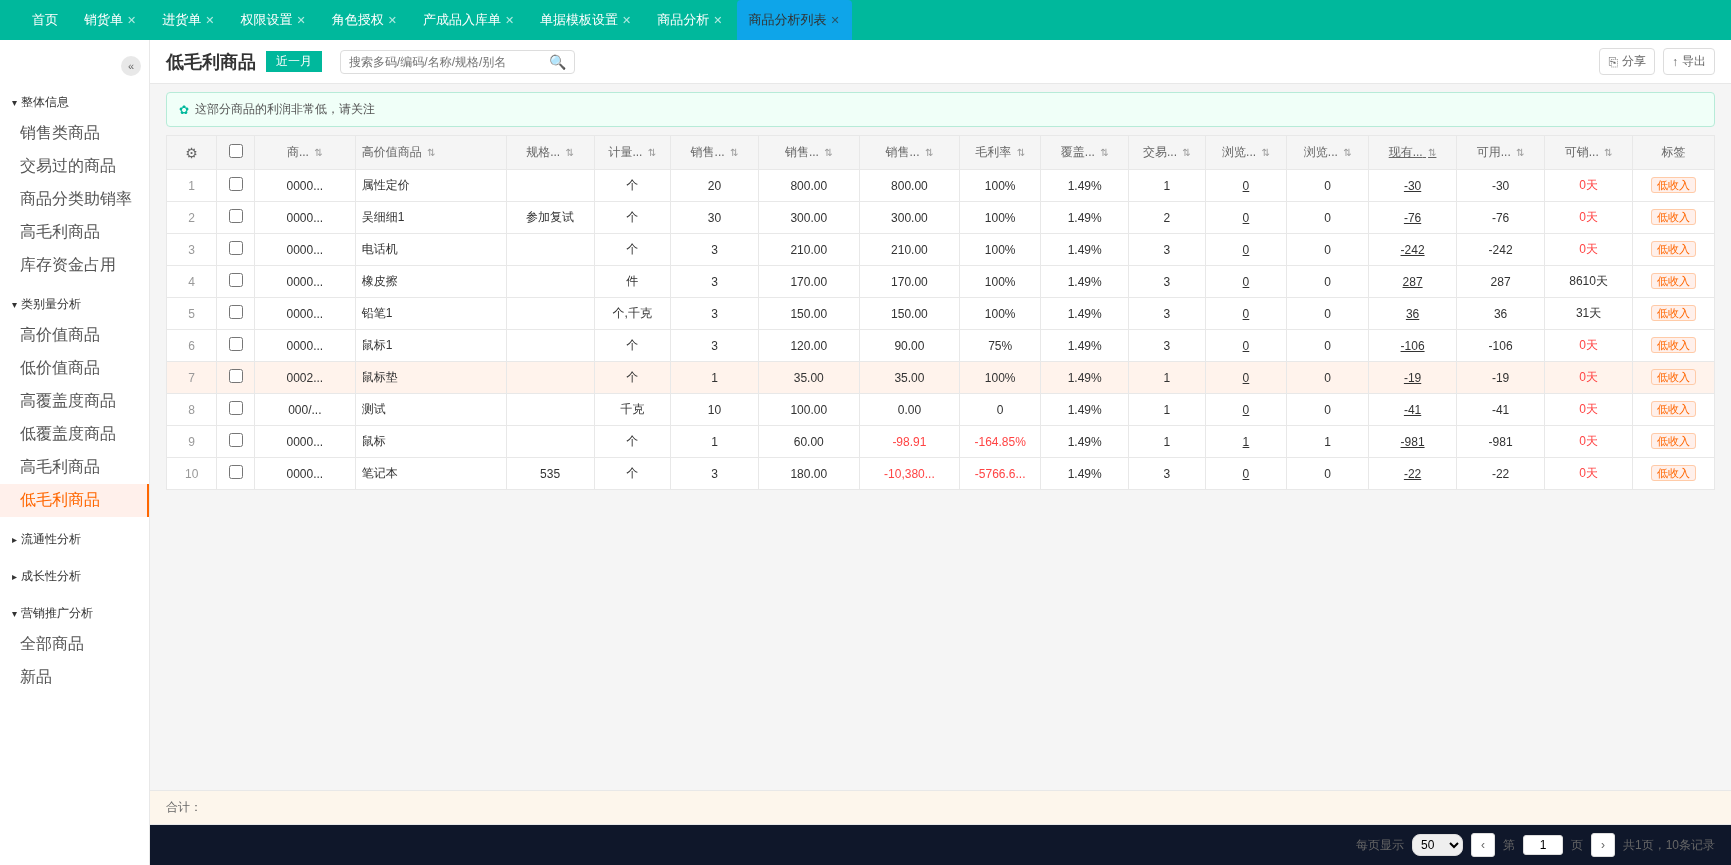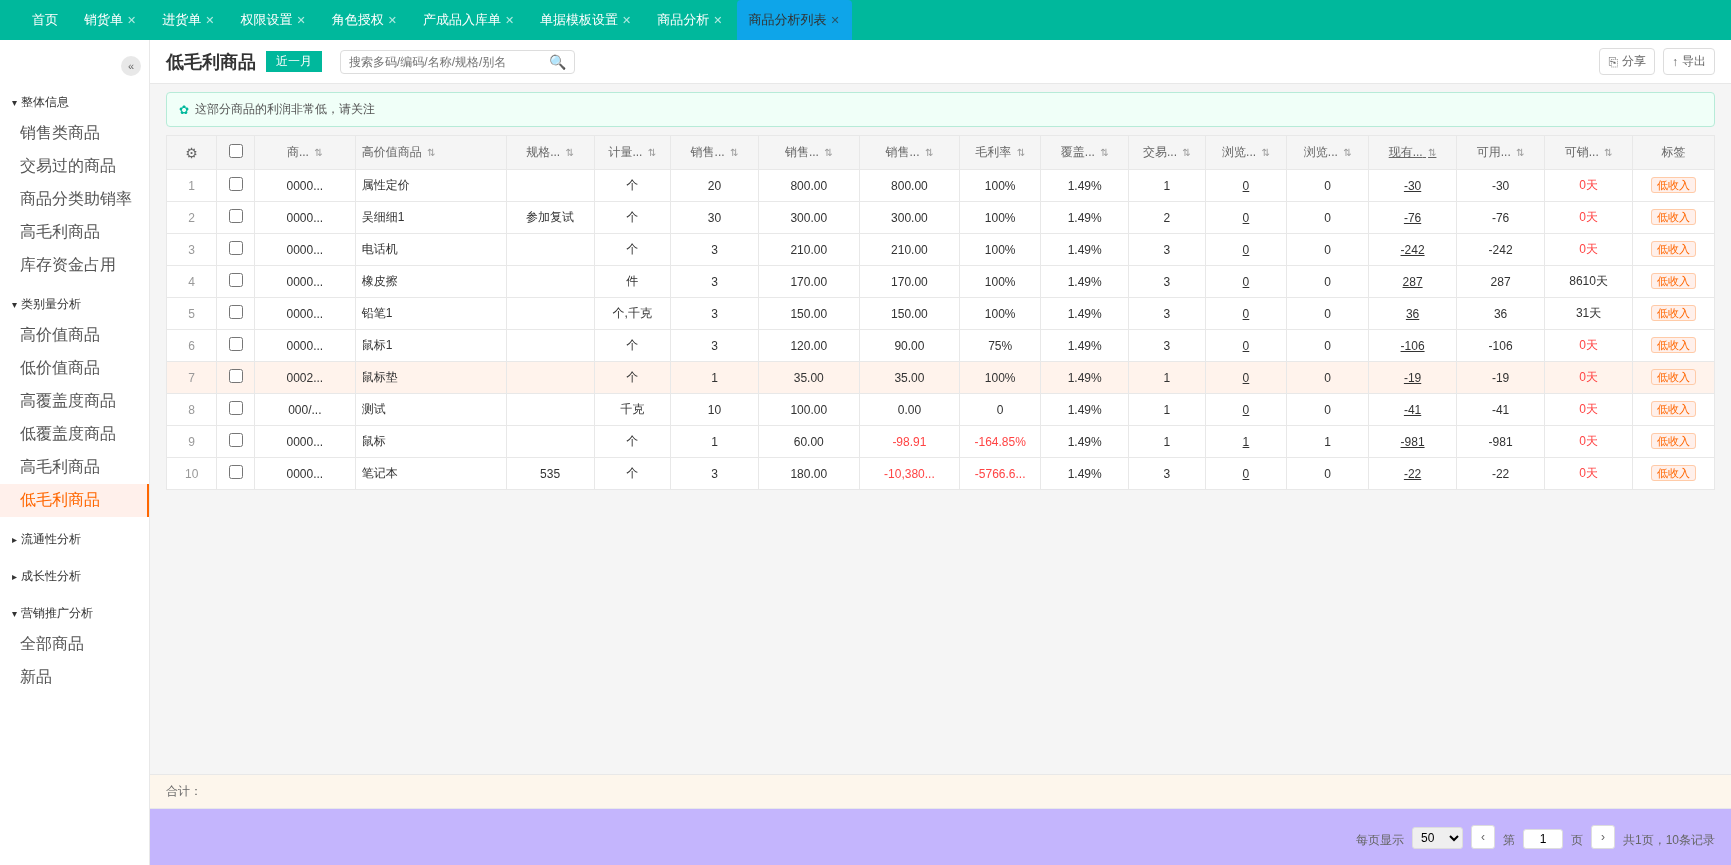--- a/index.html
+++ b/index.html
@@ -51,22 +51,22 @@
     .row-index { color: #999; }
     .tag-low-income { background: #fff0eb; color: #ff6600; border: 1px solid #ffcba8; border-radius: 3px; padding: 1px 5px; font-size: 11px; }
     .link-underline { text-decoration: underline; color: #333; cursor: pointer; }
     .red-text { color: #ff4444; }
 
     
     .table-footer { background: #fdf6ec; border-top: 1px solid #e8e8e8; padding: 8px 16px; display: flex; align-items: center; }
     .total-label { color: #666; font-weight: 500; margin-right: 8px; }
 
     
-    .pagination { display: flex; align-items: flex-end; justify-content: flex-end; padding: 16px 16px; background: #c4b5fd; border-top: 1px solid #e8e8e8; gap: 8px; font-size: 12px; color: #666; }
-    .pagination select { border: 1px solid #ddd; border-radius: 3px; padding: 2px 4px; font-size: 12px; }
+    .pagination { display: flex; align-items: center; justify-content: flex-end; padding: 8px 16px; background: #0f172a; border-top: 1px solid #e8e8e8; gap: 8px; font-size: 12px; color: #666; }
+    .pagination select { border: 1px solid #ddd; border-radius: 8px; padding: 2px 4px; font-size: 12px; }
     .pagination-btn { width: 24px; height: 24px; border: 1px solid #ddd; border-radius: 3px; display: flex; align-items: center; justify-content: center; cursor: pointer; background: #fff; color: #666; }
     .page-input { width: 40px; border: 1px solid #ddd; border-radius: 3px; padding: 2px 4px; text-align: center; font-size: 12px; }
 
     .gear-icon { font-size: 14px; color: #666; cursor: pointer; }
     .checkbox { width: 14px; height: 14px; cursor: pointer; }
 
     .col-no { width: 40px; }
     .col-check { width: 30px; }
     .col-code { width: 80px; }
     .col-name { width: 120px; text-align: left; }

